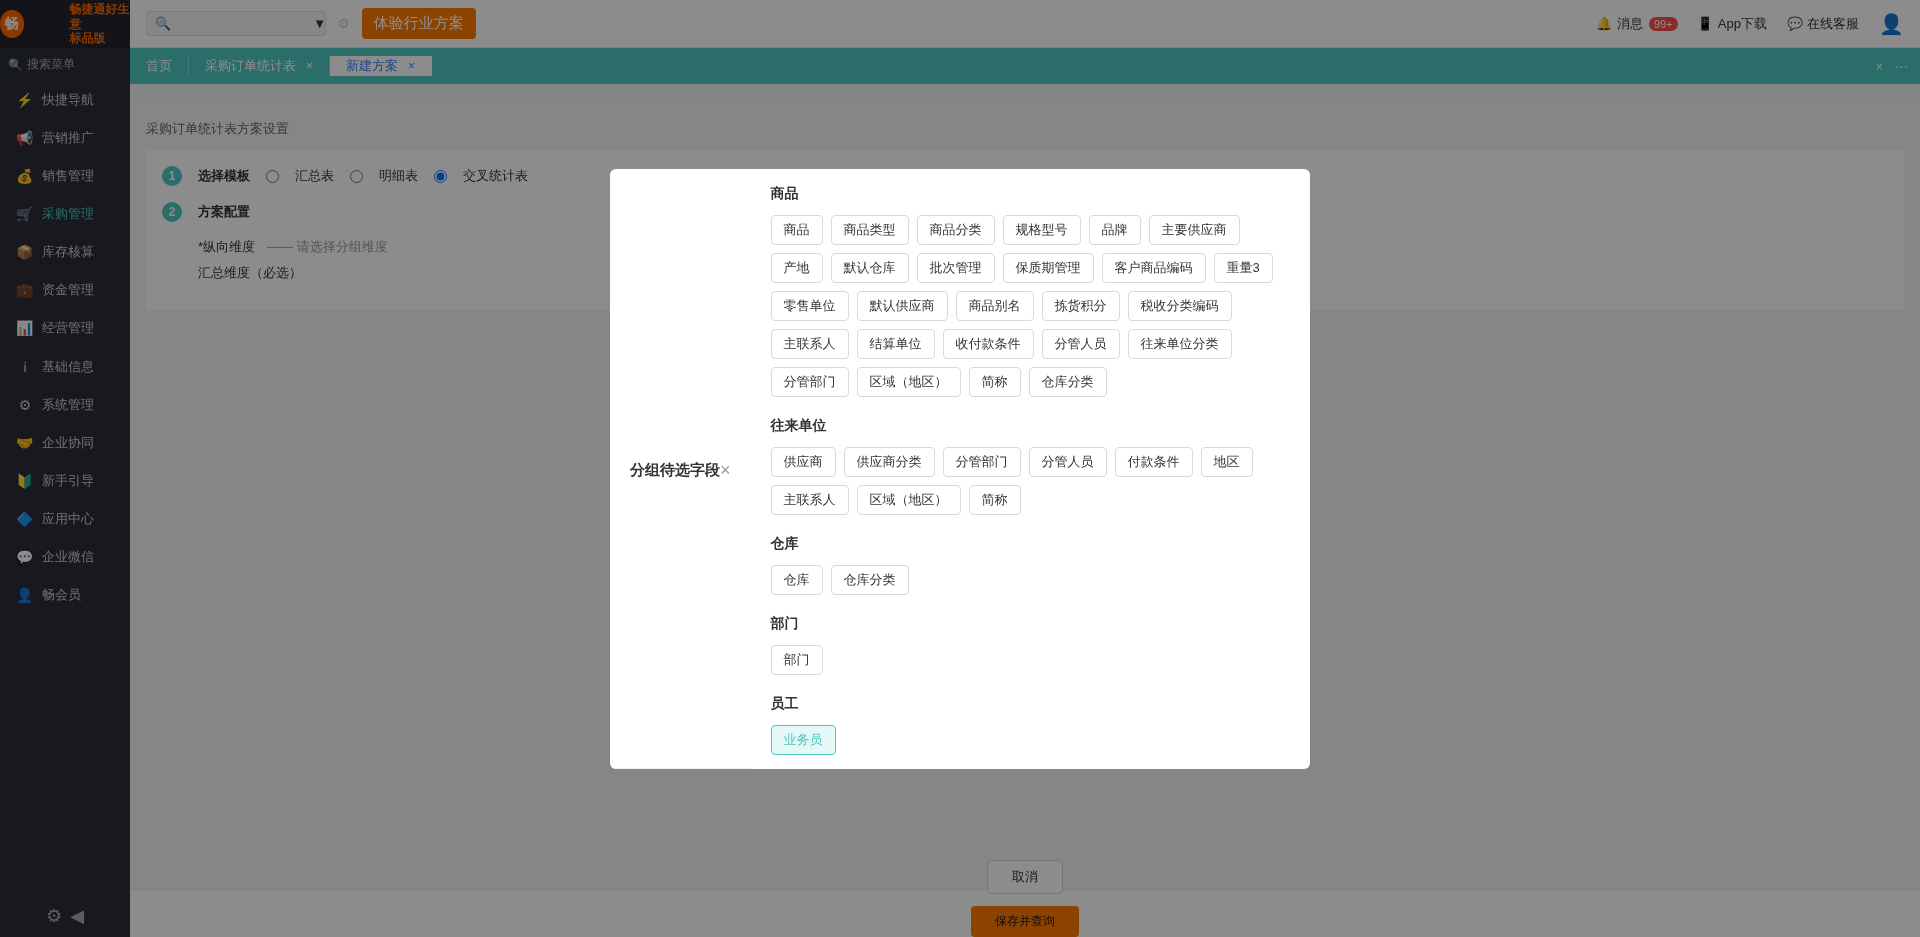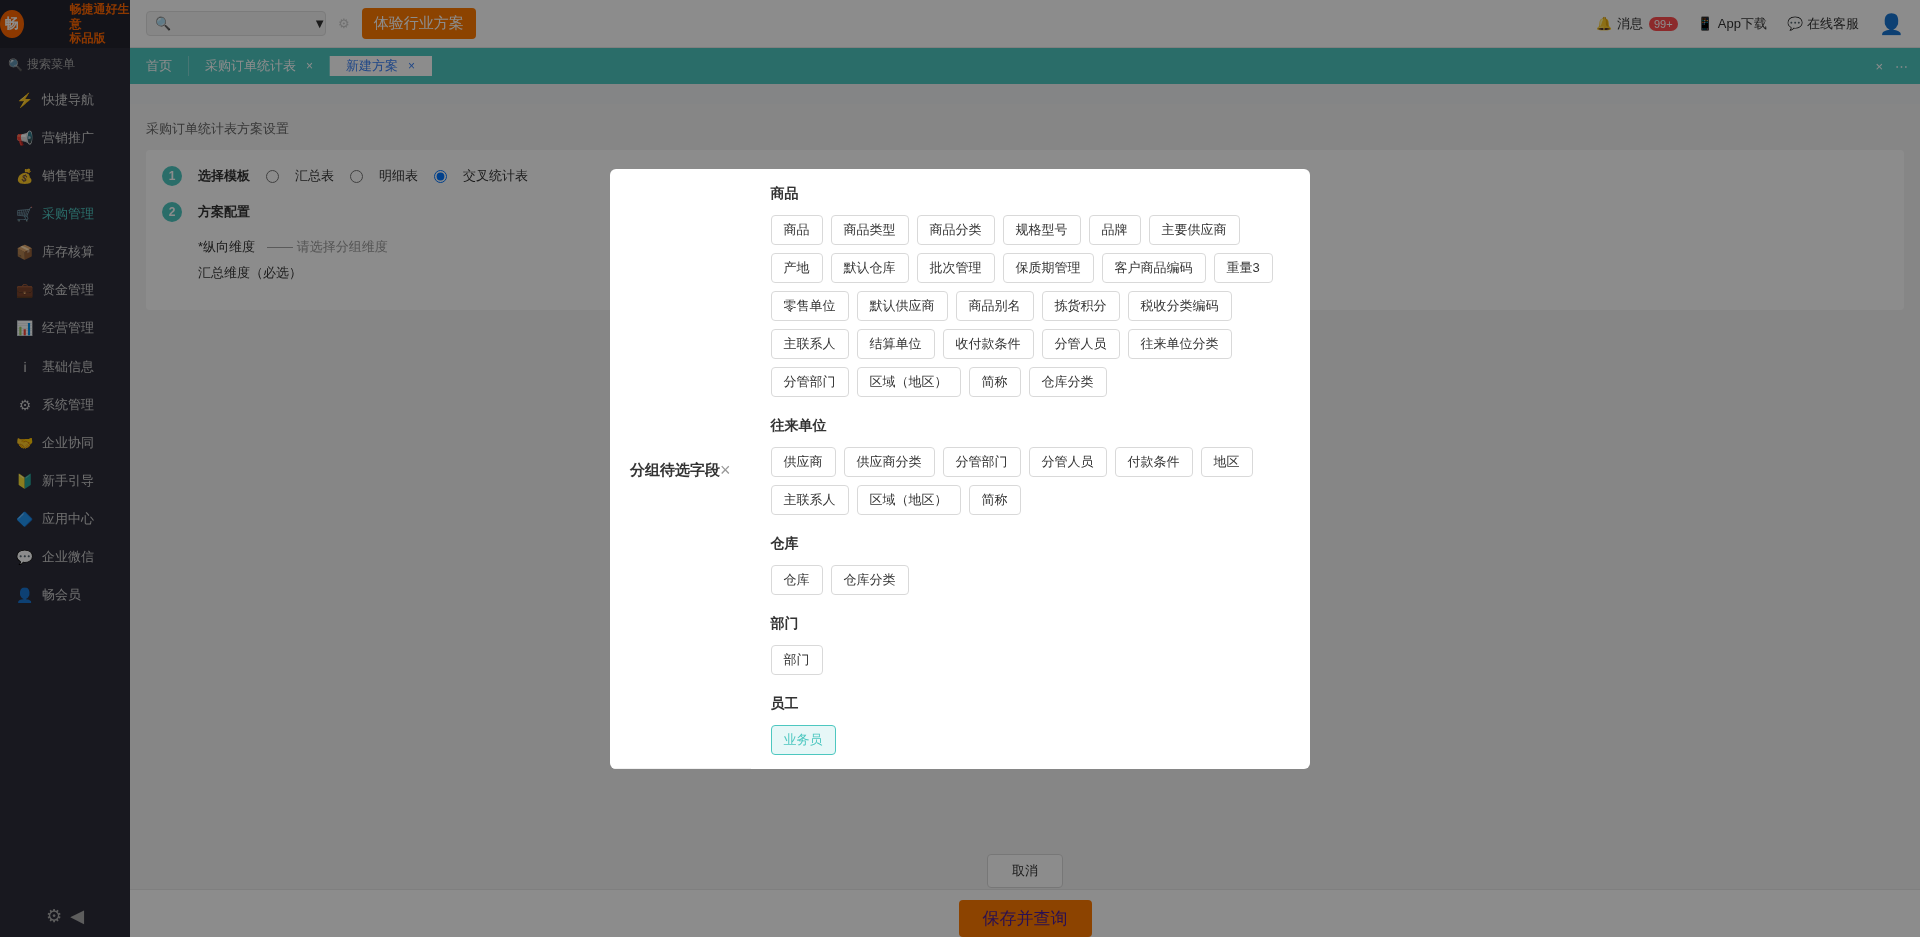--- a/index.html
+++ b/index.html
@@ -215,22 +215,22 @@
       background: #f5f5f5;
       border-top: 1px solid #e8e8e8;
       flex-shrink: 0;
       position: relative;
     }
     .btn-cancel {
       background: #fff; border: 1px solid #d9d9d9; color: #333;
       padding: 7px 24px; border-radius: 4px; cursor: pointer; font-size: 13px;
     }
     .btn-primary {
-      background: #ff7a00; color: #4c1d95; border: none;
-      padding: 7px 24px; border-radius: 4px; cursor: pointer; font-size: 17px;
+      background: #ff7a00; color: #0f172a; border: none;
+      padding: 7px 24px; border-radius: 4px; cursor: pointer; font-size: 12px;
     }
 
     .footer-area {
       position: fixed;
       bottom: 0; left: 130px; right: 0;
       height: 48px;
       background: #fff;
       border-top: 1px solid #e8e8e8;
       display: flex;
       align-items: center;

